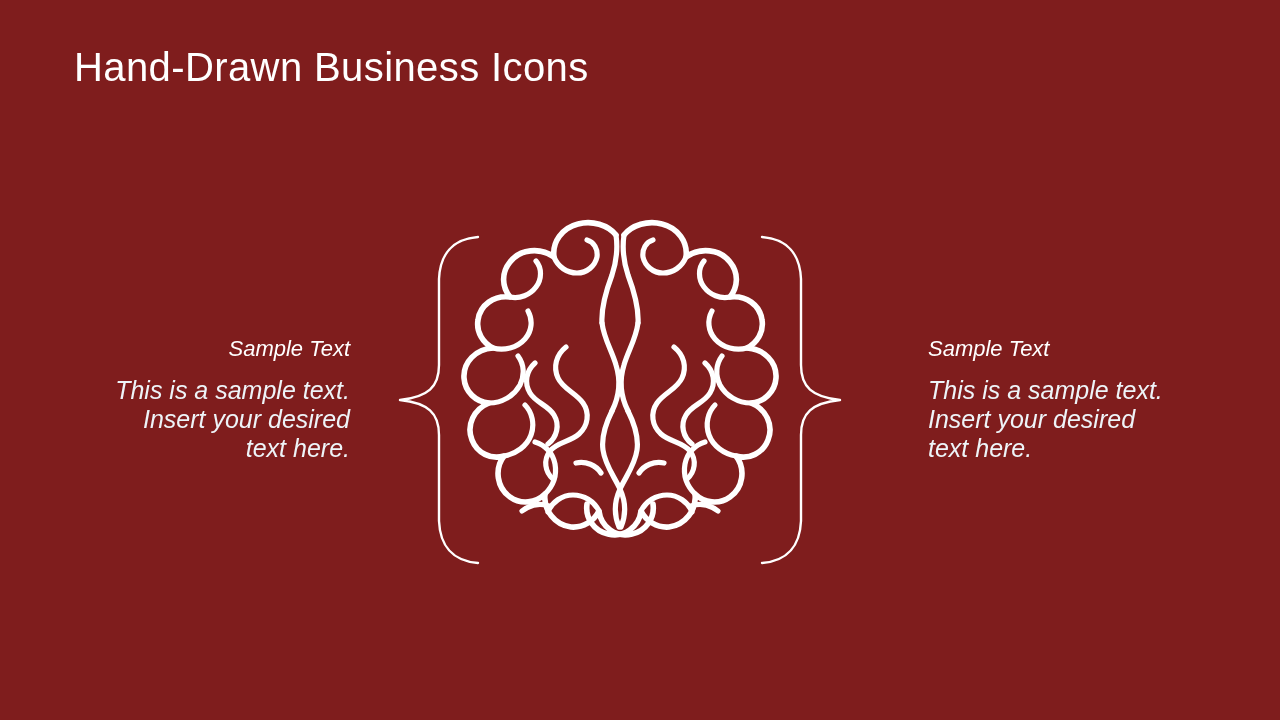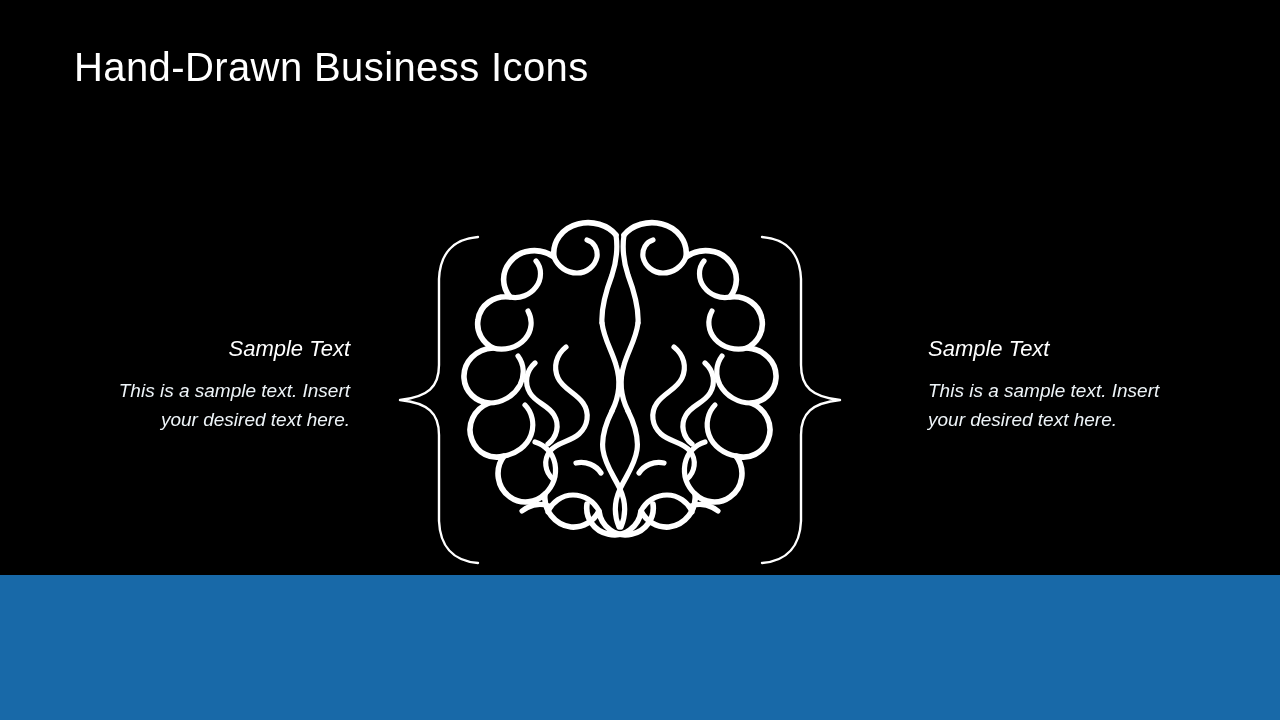--- a/index.html
+++ b/index.html
@@ -10,22 +10,22 @@
   body {
     width: 1280px;
     height: 720px;
     overflow: hidden;
     font-family: "Liberation Sans", sans-serif;
     background: #1869a8;
   }
   .slide {
     position: relative;
     width: 1280px;
-    height: 575px;
-    background: #000000;
+    height: 720px;
+    background: #7f1d1d;
   }
   .slide-title {
     position: absolute;
     left: 74px;
     top: 44px;
     font-size: 40px;
     font-weight: 300;
     letter-spacing: 0.4px;
     color: #ffffff;
     white-space: nowrap;
@@ -48,21 +48,21 @@
   }
   .block-heading {
     font-size: 22px;
     font-weight: 400;
     color: #ffffff;
     line-height: 26px;
     margin: 0 0 14px 0;
     white-space: nowrap;
   }
   .block-body {
-    font-size: 19px;
+    font-size: 25px;
     font-weight: 400;
     color: #eef4f8;
     line-height: 29px;
     margin: 0;
   }
   .figure {
     position: absolute;
     left: 380px;
     top: 215px;
     width: 480px;

